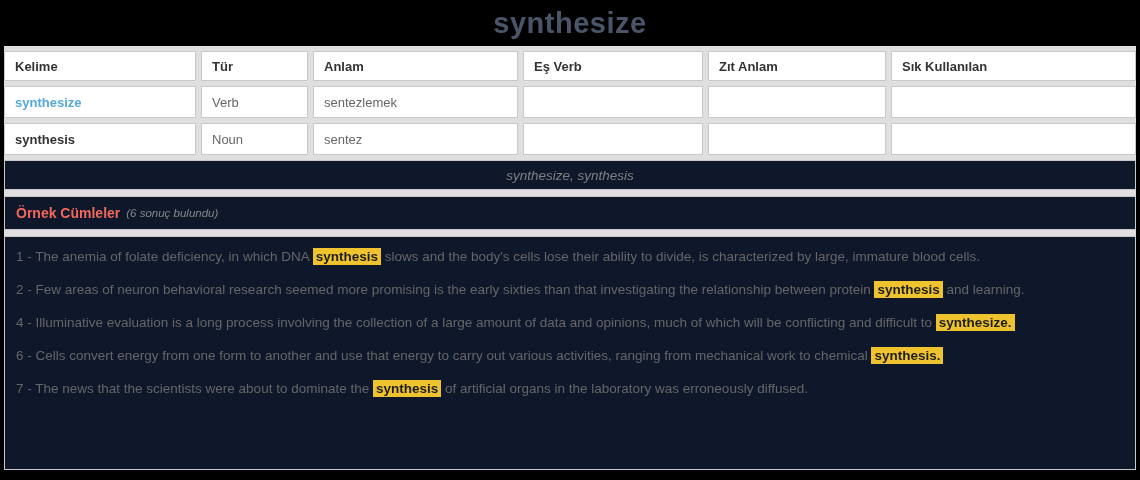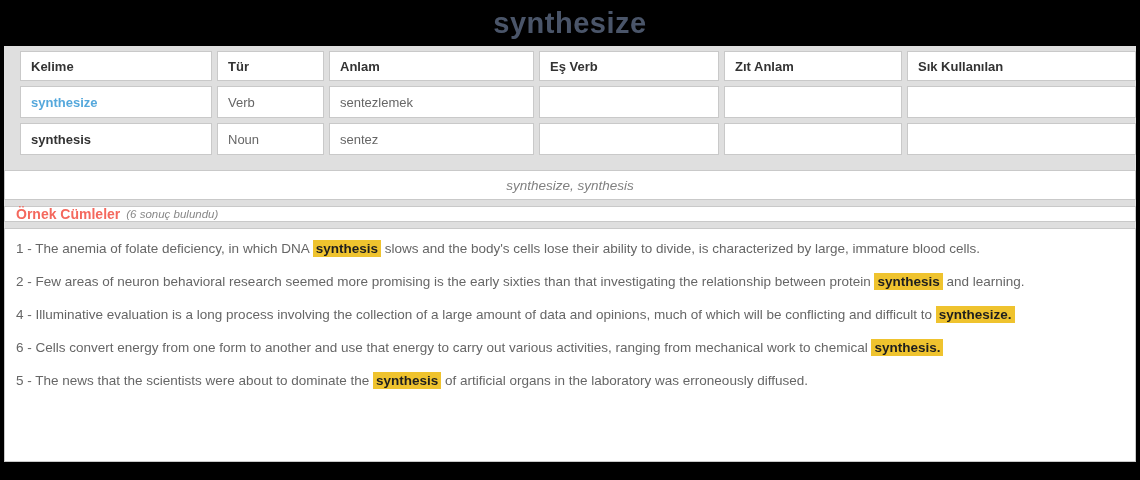--- a/index.html
+++ b/index.html
@@ -17,40 +17,39 @@
     color:var(--title-color,#4a5569);
     font-size:29px; font-weight:bold; letter-spacing:0.5px;
   }
   .content {
     margin:0 4px; background:#dfdfdf; padding-top:5px;
   }
   .dict-grid {
     display:grid;
     grid-template-columns:192px 107px 205px 180px 178px auto;
     grid-gap:5px; column-gap:5px; row-gap:5px;
-    margin-bottom:15px;
-    padding-left:16px;
+    margin-bottom:5px;
   }
   .cell {
     background:#fff; border:1px solid #c9c9c9;
     display:flex; align-items:center;
     padding:0 10px; box-sizing:border-box;
     font-size:13px; color:#666;
   }
   .cell.hdr { height:30px; font-weight:bold; color:#333; }
   .cell.data { height:32px; }
   .kelime-link { color:var(--link-color,#55a8dc); font-weight:bold; cursor:pointer; }
   .kelime-strong { color:#333; font-weight:bold; }
   .full-cell {
-    background:#ffffff; border:1px solid #c9c9c9; box-sizing:border-box;
+    background:#0f172a; border:1px solid #c9c9c9; box-sizing:border-box;
     margin-bottom:6px; display:flex; align-items:center; padding:0 11px;
   }
   .related-row { height:30px; justify-content:center; }
   .related-text { font-style:italic; color:#808080; font-size:13.5px; }
-  .examples-header { height:16px; }
+  .examples-header { height:34px; }
   .examples-title { color:var(--examples-title-color,#f4685d); font-weight:bold; font-size:14px; }
   .examples-note { font-style:italic; color:#888; font-size:11.5px; margin-left:6px; }
   .sentences-panel {
     display:block; padding:10px 11px 6px; margin-bottom:0;
     min-height:234px; border-bottom:1px solid #c9c9c9;
   }
   .sentence {
     margin:0 0 14px; font-size:13.5px; color:#666;
     white-space:pre-wrap; line-height:19px;
   }
@@ -108,16 +107,16 @@
   <p class="sentence"><span>1 - The anemia of folate deficiency, in which DNA </span><span class="hl">synthesis</span><span> slows and the body's cells lose their ability to divide, is characterized by large, immature blood cells.</span></p>
 
   <p class="sentence"><span>2 - Few areas of neuron behavioral research seemed more promising is the early sixties than that investigating the relationship between protein </span><span class="hl">synthesis</span><span> and learning.</span></p>
 
 
   <p class="sentence"><span>4 - Illuminative evaluation is a long process involving the collection of a large amount of data and opinions, much of which will be conflicting and difficult to </span><span class="hl">synthesize.</span><span></span></p>
 
 
   <p class="sentence"><span>6 - Cells convert energy from one form to another and use that energy to carry out various activities, ranging from mechanical work to chemical </span><span class="hl">synthesis.</span><span></span></p>
 
-  <p class="sentence"><span>5 - The news that the scientists were about to dominate the </span><span class="hl">synthesis</span><span> of artificial organs in the laboratory was erroneously diffused.</span></p>
+  <p class="sentence"><span>7 - The news that the scientists were about to dominate the </span><span class="hl">synthesis</span><span> of artificial organs in the laboratory was erroneously diffused.</span></p>
 </div>
 
 </div>
 
 </body></html>

